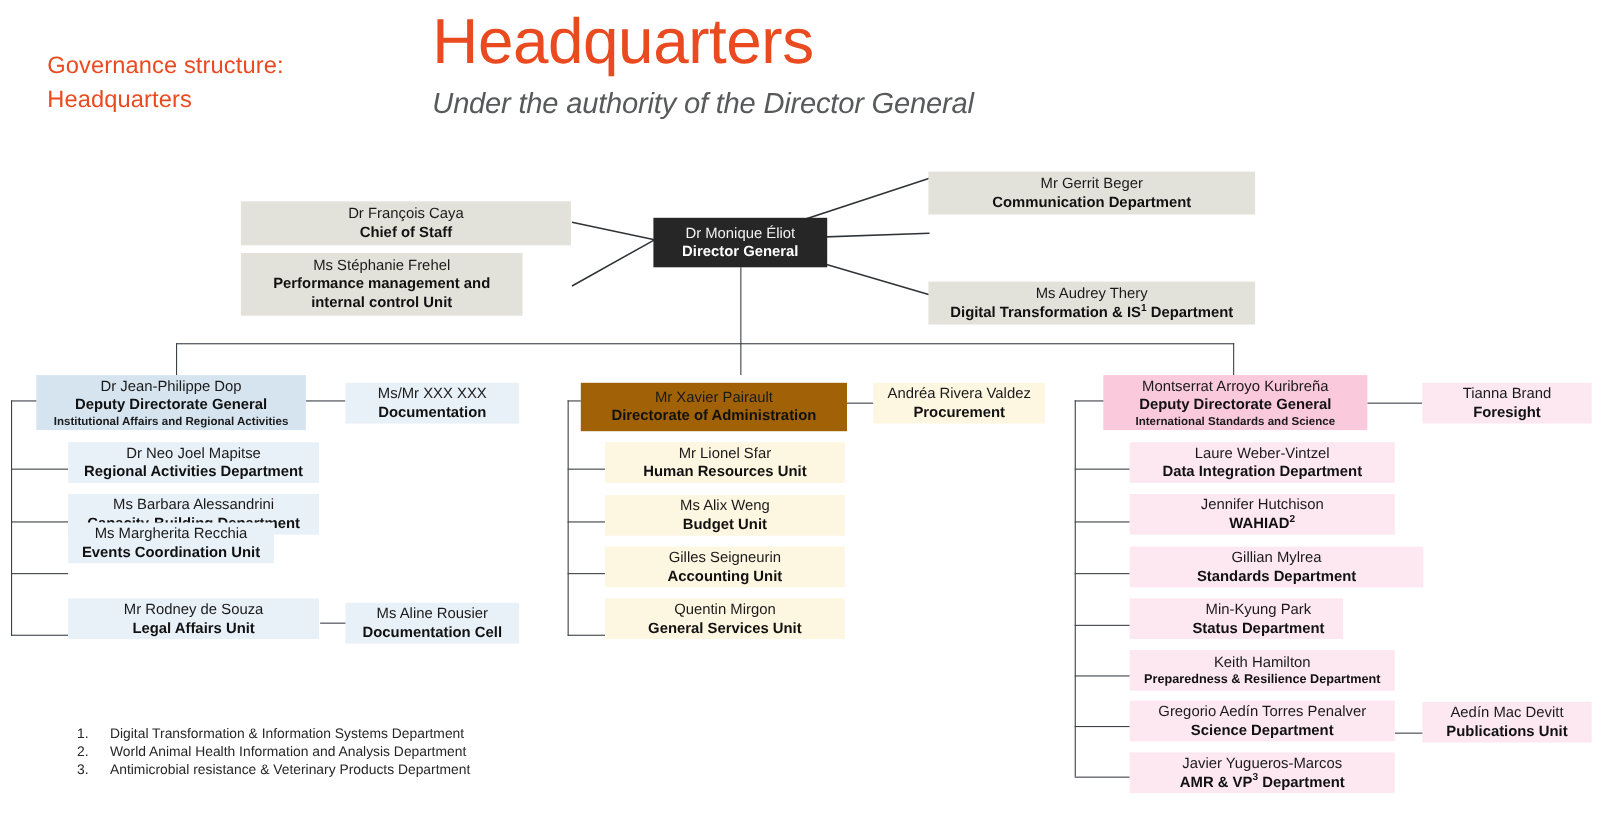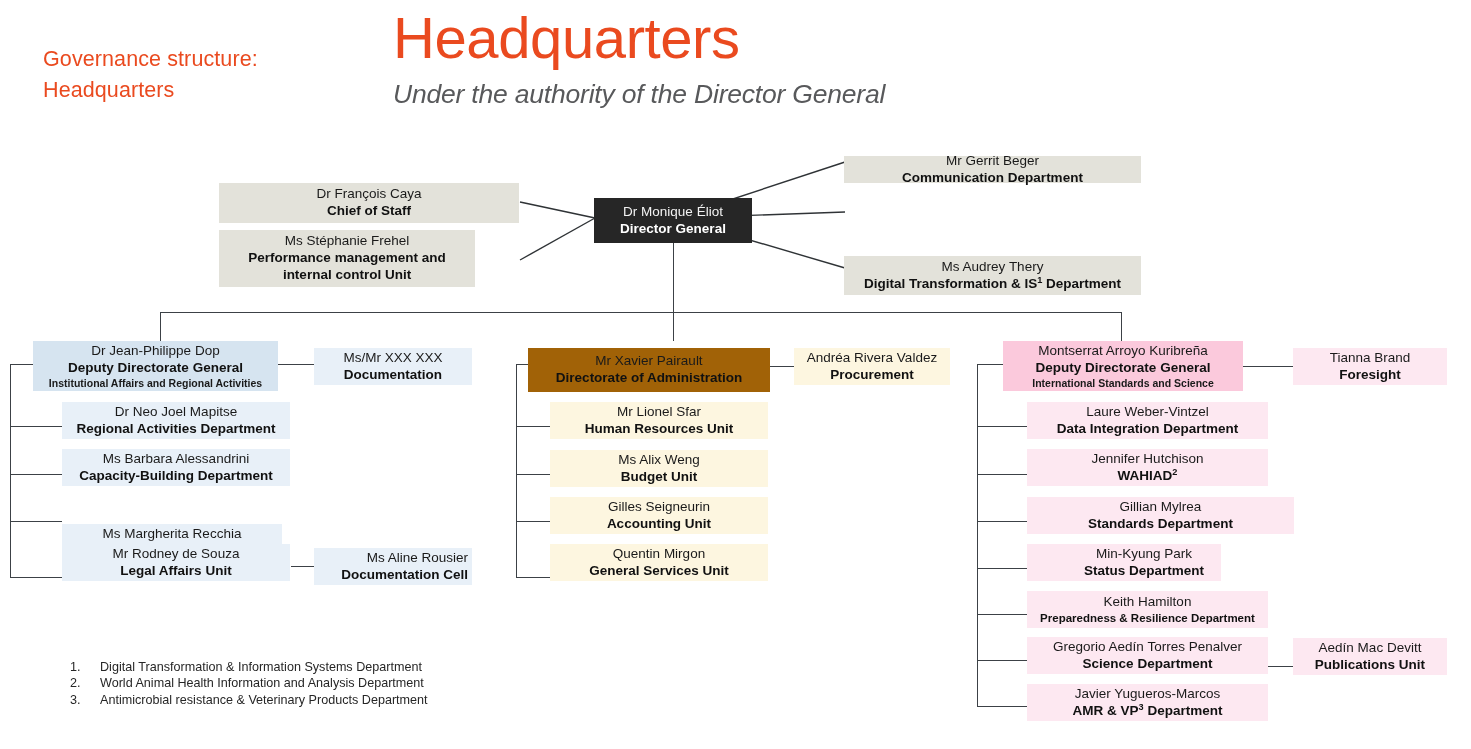--- a/index.html
+++ b/index.html
@@ -102,21 +102,21 @@
   <div class="box beige" style="left:219px;top:230px;width:256px;height:57px;">
     <div class="nm">Ms Stéphanie Frehel</div>
     <div class="ttl" style="padding:0 12px;">Performance management and internal control Unit</div>
   </div>
 
   <div class="box dark" style="left:594px;top:198px;width:158px;height:45px;">
     <div class="nm">Dr Monique Éliot</div>
     <div class="ttl">Director General</div>
   </div>
 
-  <div class="box beige" style="left:844px;top:156px;width:297px;height:27px;">
+  <div class="box beige" style="left:844px;top:156px;width:297px;height:39px;">
     <div class="nm">Mr Gerrit Beger</div>
     <div class="ttl">Communication Department</div>
   </div>
 
 
   <div class="box beige" style="left:844px;top:256px;width:297px;height:39px;">
     <div class="nm">Ms Audrey Thery</div>
     <div class="ttl"><span>Digital Transformation &amp; IS</span><sup>1</sup><span> Department</span></div>
   </div>
 
@@ -141,29 +141,29 @@
   </div>
 
   <div class="box blue" style="left:62px;top:402px;width:228px;height:37px;">
     <div class="nm">Dr Neo Joel Mapitse</div>
     <div class="ttl">Regional Activities Department</div>
   </div>
   <div class="box blue" style="left:62px;top:449px;width:228px;height:37px;">
     <div class="nm">Ms Barbara Alessandrini</div>
     <div class="ttl">Capacity-Building Department</div>
   </div>
-  <div class="box blue" style="left:62px;top:524px;width:220px;height:37px;">
+  <div class="box blue" style="left:62px;top:475px;width:187px;height:37px;">
     <div class="nm">Ms Margherita Recchia</div>
     <div class="ttl">Events Coordination Unit</div>
   </div>
   <div class="box blue" style="left:62px;top:544px;width:228px;height:37px;">
     <div class="nm">Mr Rodney de Souza</div>
     <div class="ttl">Legal Affairs Unit</div>
   </div>
-  <div class="box blue" style="left:314px;top:548px;width:158px;height:37px;align-items:flex-end;">
+  <div class="box blue" style="left:314px;top:548px;width:158px;height:37px;">
     <div class="nm">Ms Aline Rousier</div>
     <div class="ttl">Documentation Cell</div>
   </div>
 
   <div class="ln lnv" style="left:516px;top:364px;height:214px;"></div>
   <div class="ln lnh" style="left:516px;top:364px;width:12px;"></div>
   <div class="ln lnh" style="left:516px;top:426px;width:34px;"></div>
   <div class="ln lnh" style="left:516px;top:474px;width:34px;"></div>
   <div class="ln lnh" style="left:516px;top:521px;width:34px;"></div>
   <div class="ln lnh" style="left:516px;top:577px;width:34px;"></div>

